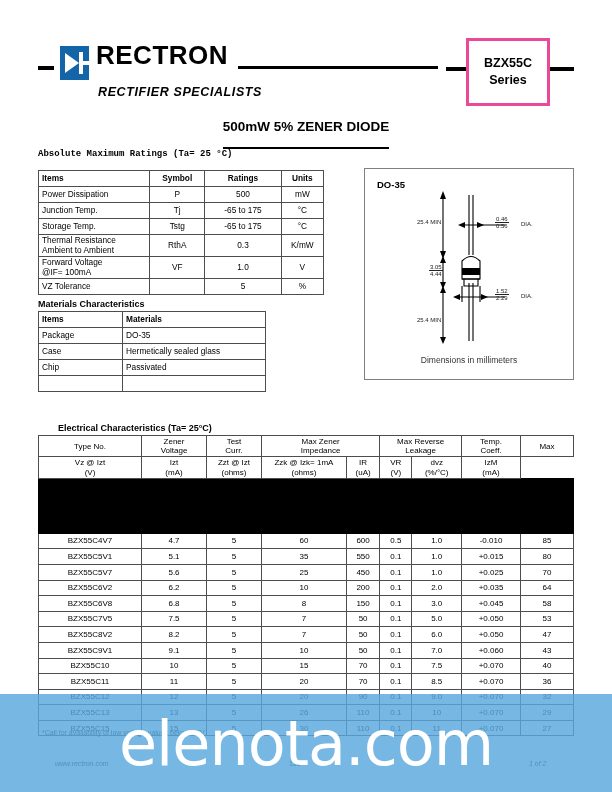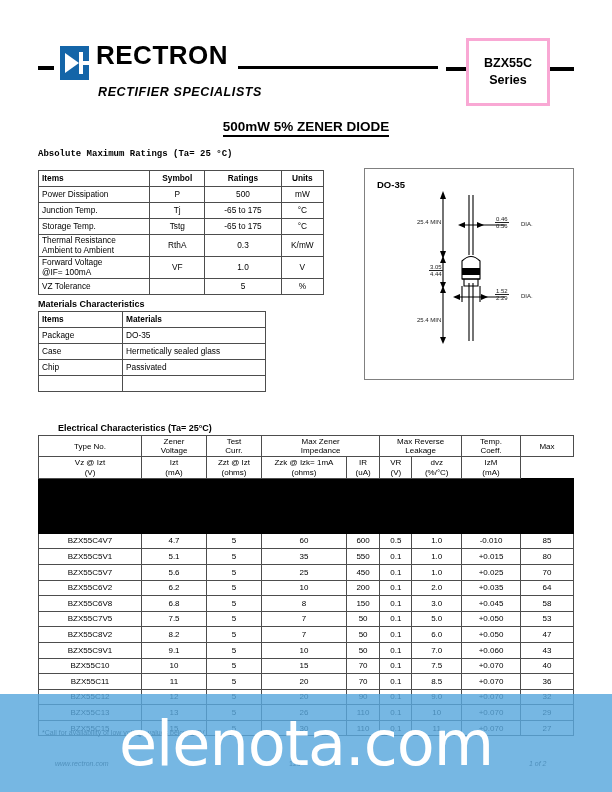--- a/index.html
+++ b/index.html
@@ -51,41 +51,41 @@
     letter-spacing: 0.6px; line-height: 1; margin-top: 16px;
   }
   .logo-rule-right {
     position: absolute; left: 238px; top: 66px;
     width: 200px; height: 3px; background: #000;
   }
 
   .series-badge {
     position: absolute; left: 466px; top: 38px;
     width: 78px; height: 62px;
-    border: 3px solid #f9a8d4; background: #fff;
+    border: 3px solid #ec4899; background: #fff;
     display: flex; flex-direction: column;
     align-items: center; justify-content: center;
     line-height: 1.35;
   }
   .series-badge span { font-size: 12.5px; font-weight: bold; }
   .badge-rule-l {
     position: absolute; left: 446px; top: 67px;
     width: 22px; height: 4px; background: #000;
   }
   .badge-rule-r {
     position: absolute; left: 544px; top: 67px;
     width: 30px; height: 4px; background: #000;
   }
 
   .page-title {
     position: absolute; left: 0; top: 119px; width: 612px;
     text-align: center; font-size: 13.5px; font-weight: bold;
   }
   .page-title span {
-    border-bottom: 2px solid #000; padding-bottom: 1px;
+    border-bottom: 2px solid #000; padding-bottom: 13px;
   }
 
   
   .sec-title {
     position: absolute; font-size: 9px; font-weight: bold;
   }
   table.grid {
     position: absolute;
     border-collapse: collapse;
     font-size: 8.3px;
@@ -379,20 +379,21 @@
     <span class="dim-frac">3.05</span>
     <span>4.44</span>
   </div>
 
   <div class="dim-txt" style="left:130px; top:119px;">
     <span class="dim-frac">1.52</span>
     <span>2.29</span>
   </div>
   <div class="dim-txt" style="left:156px; top:124px;">DIA.</div>
 
+  <div id="pkg-caption">Dimensions in millimeters</div>
 </div>
 
 <div class="sec-title" id="ec-title">Electrical Characteristics (Ta= 25°C)</div>
 <table class="grid" id="ec">
   <thead>
     <tr class="hrow">
       <td class="c" rowspan="2" style="width:96px">Type  No.</td>
       <td class="c" rowspan="2" style="width:58px">
         <div>Zener</div>
         <div>Voltage</div>

